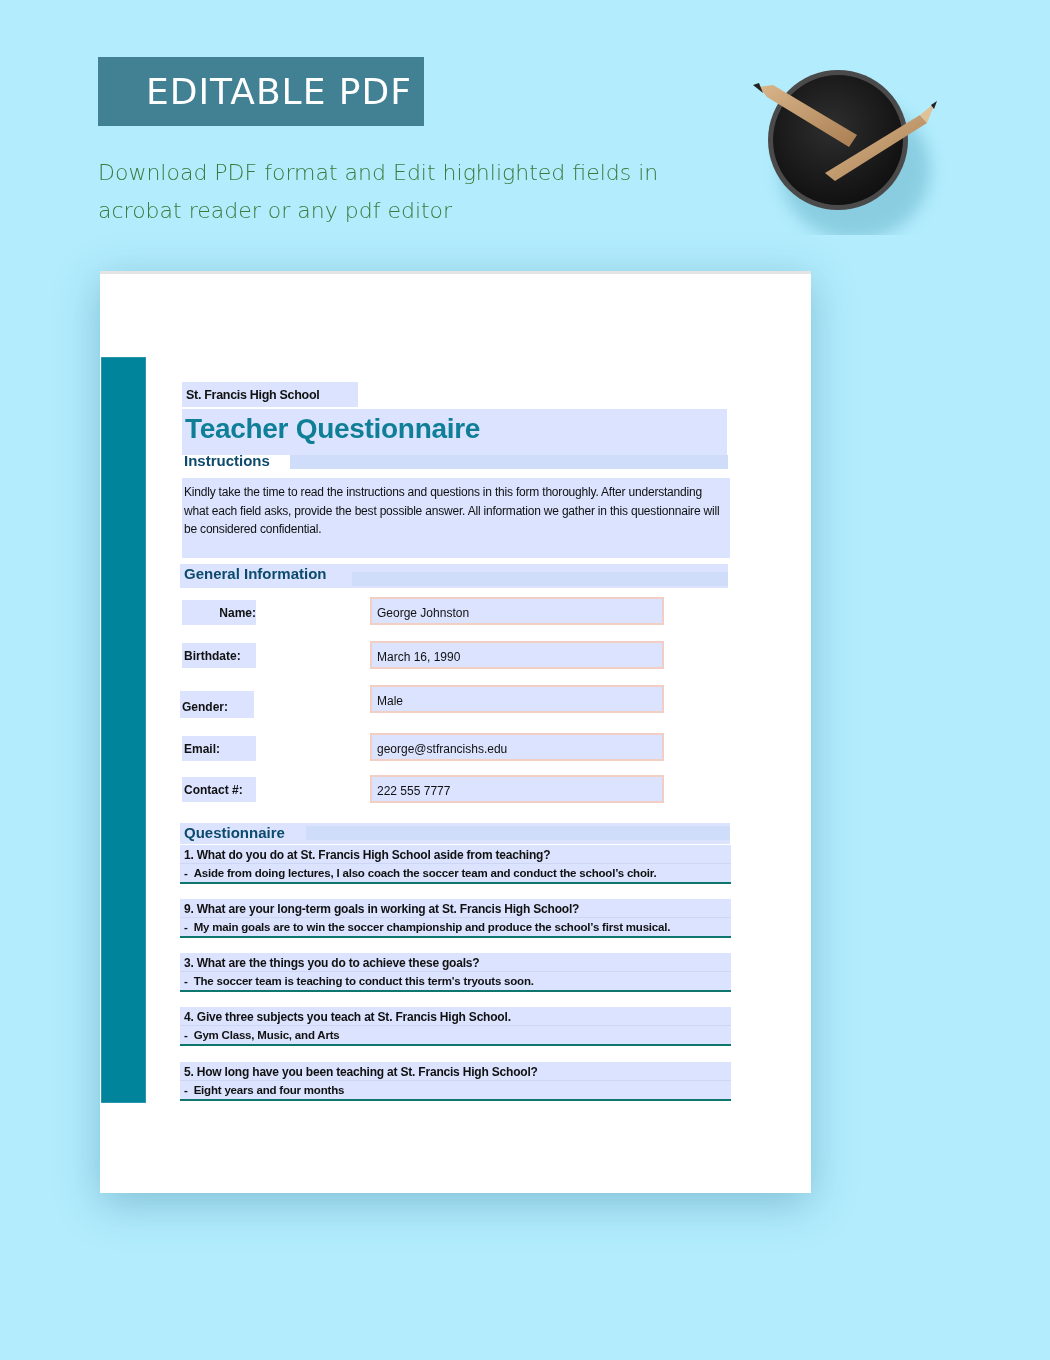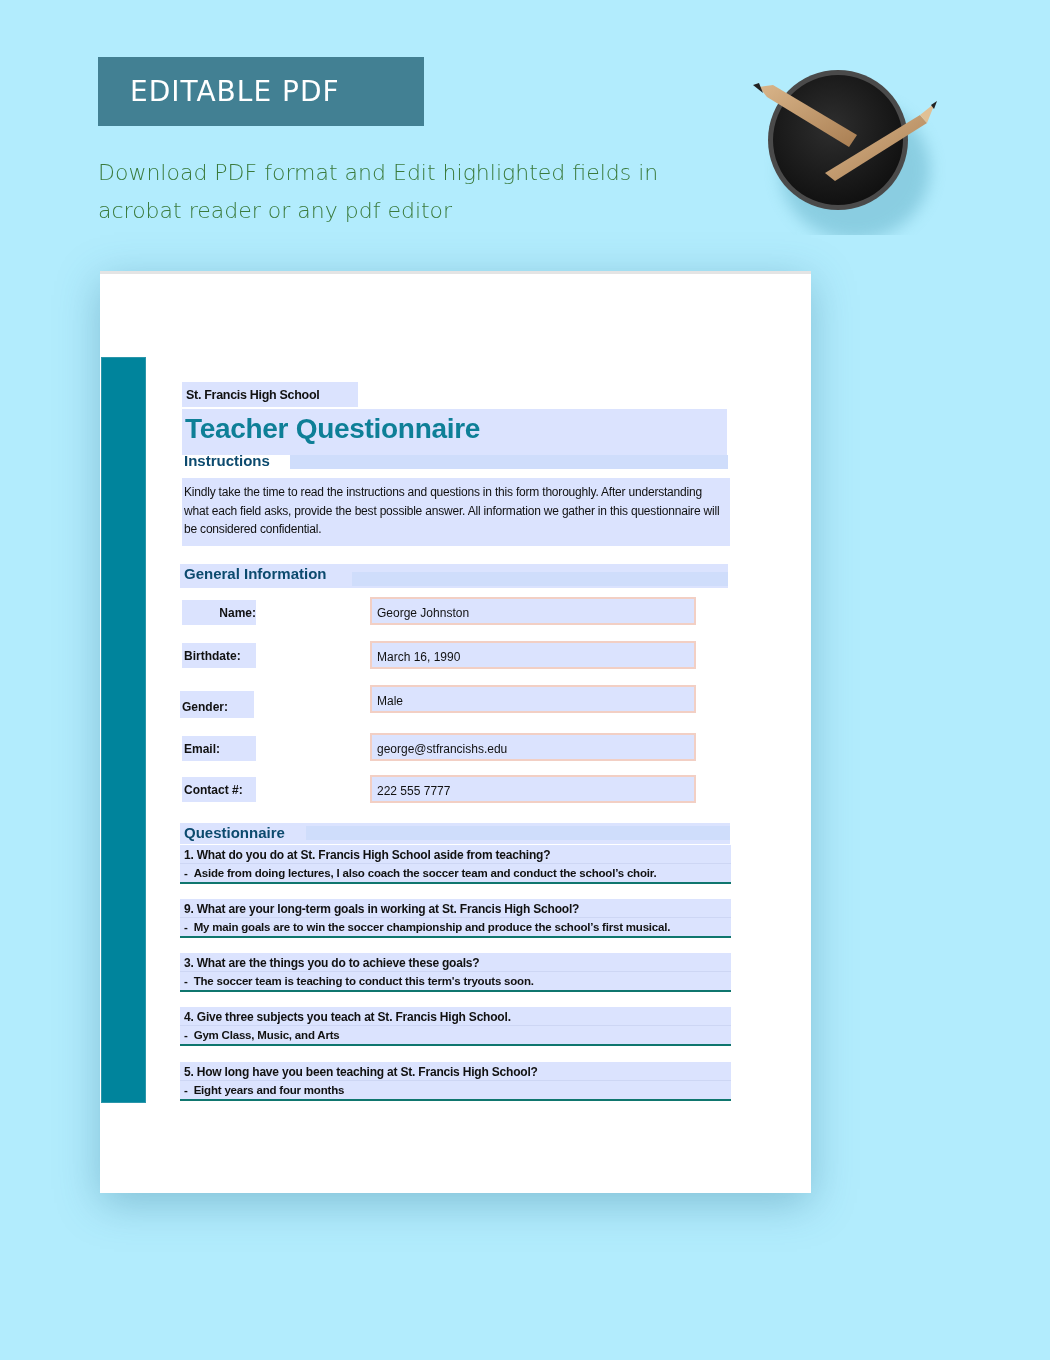--- a/index.html
+++ b/index.html
@@ -6,22 +6,22 @@
     html, body { width: 1050px; height: 1360px; overflow: hidden; }
     body {
       background: #b2ecfd;
       font-family: "Liberation Sans", sans-serif;
       position: relative;
     }
     .badge {
       position: absolute; left: 98px; top: 57px; width: 326px; height: 69px;
       background: #428093; color: #fff;
       font-family: "DejaVu Sans", sans-serif;
-      font-size: 28px; letter-spacing: 1px;
-      display: flex; align-items: center; padding-left: 32px;
+      font-size: 36px; letter-spacing: 1px;
+      display: flex; align-items: center; padding-left: 48px;
     }
     .subtitle {
       position: absolute; left: 98px; top: 154px; width: 580px;
       color: #3a7a3c; font-size: 22px; line-height: 38px;
       font-family: "DejaVu Sans", sans-serif; font-weight: 300;
     }
     .cup-wrap { position: absolute; left: 745px; top: 65px; width: 220px; height: 170px; }
 
     .page {
       position: absolute; left: 100px; top: 271px; width: 711px; height: 922px;
@@ -47,30 +47,30 @@
       letter-spacing: -0.3px;
     }
     .section-head {
       position: absolute; height: 21px; left: 80px; width: 548px;
       color: #0c4a6e; font-weight: bold; font-size: 15px; padding: 1px 0 0 4px;
     }
     .section-head .tail {
       position: absolute; top: 4px; right: 0; height: 14px; background: #cfddfb;
     }
     .instructions-text {
-      position: absolute; left: 82px; top: 207px; width: 548px; height: 68px;
+      position: absolute; left: 82px; top: 207px; width: 548px; height: 80px;
       font-size: 12px; line-height: 18.5px; color: #111; padding: 5px 8px 0 2px;
       letter-spacing: -0.2px;
     }
     .label {
       position: absolute; left: 82px; width: 74px; height: 25px;
       font-weight: bold; font-size: 12px; color: #111; padding: 6px 0 0 2px;
     }
     .value {
-      position: absolute; left: 270px; width: 326px; height: 28px;
+      position: absolute; left: 270px; width: 294px; height: 28px;
       font-size: 12px; color: #111; padding: 7px 1px 0 5px;
     }
     .qa { position: absolute; left: 180px; width: 551px; }
     .qa .q {
       height: 19px; font-weight: bold; font-size: 12px; color: #111; padding: 3px 0 0 4px;
       letter-spacing: -0.2px; border-bottom: 1px solid #cdd6f4;
     }
     .qa .a {
       height: 20px; font-size: 11.5px; color: #111; padding: 3px 16px 0 4px;
       border-bottom: 2px solid #0f766e; letter-spacing: -0.2px; font-weight: bold;

